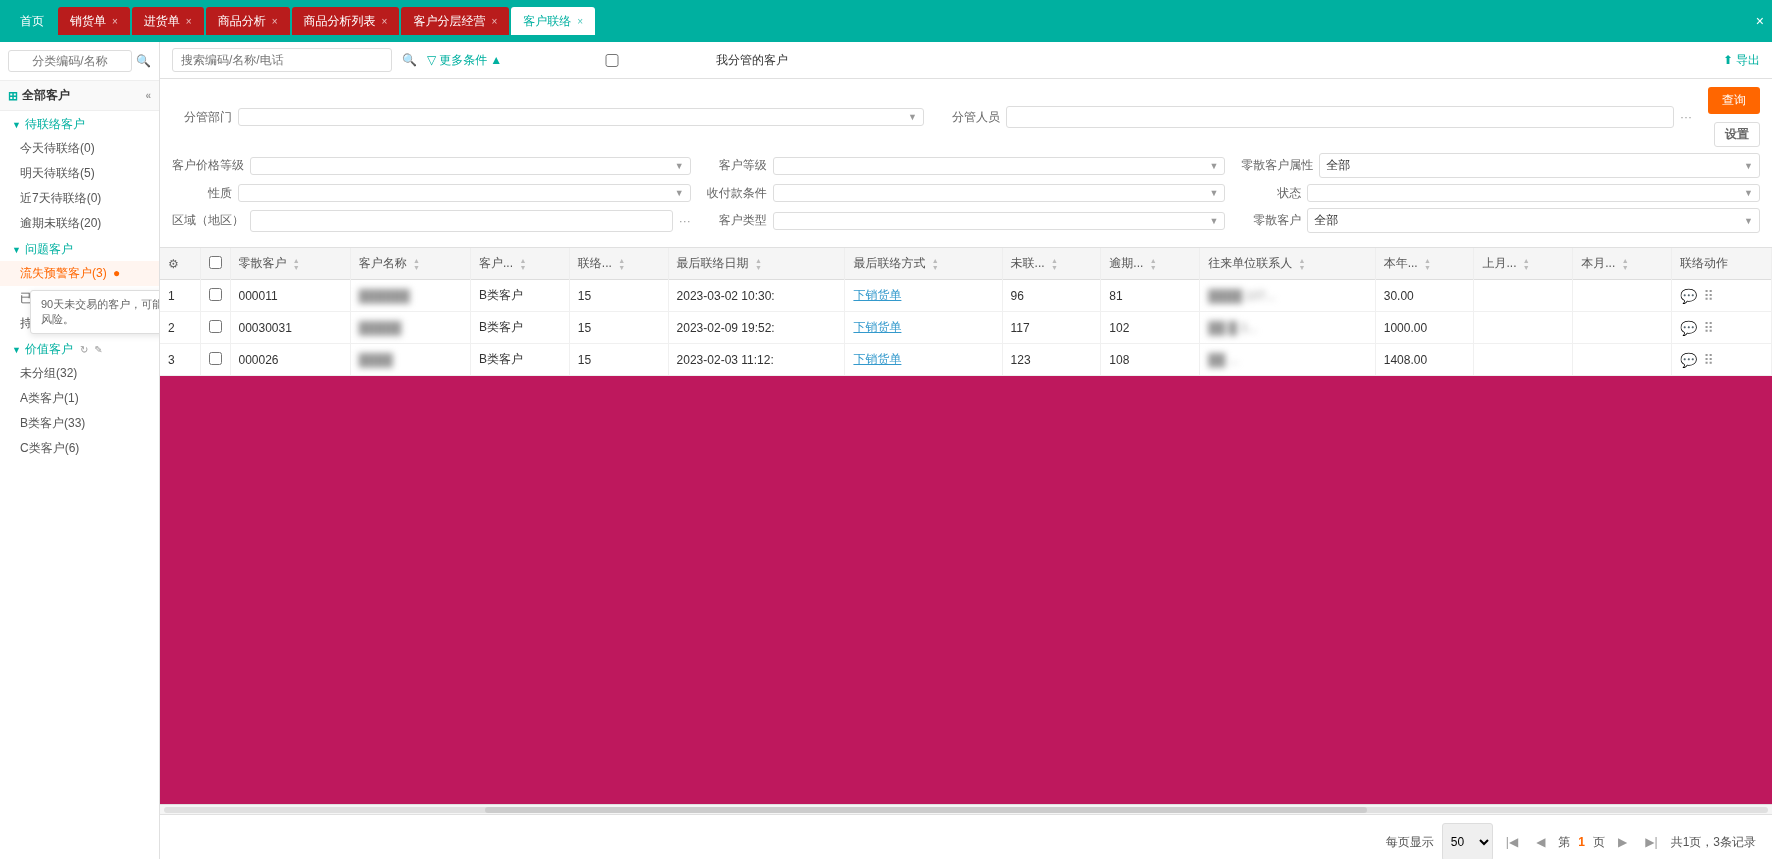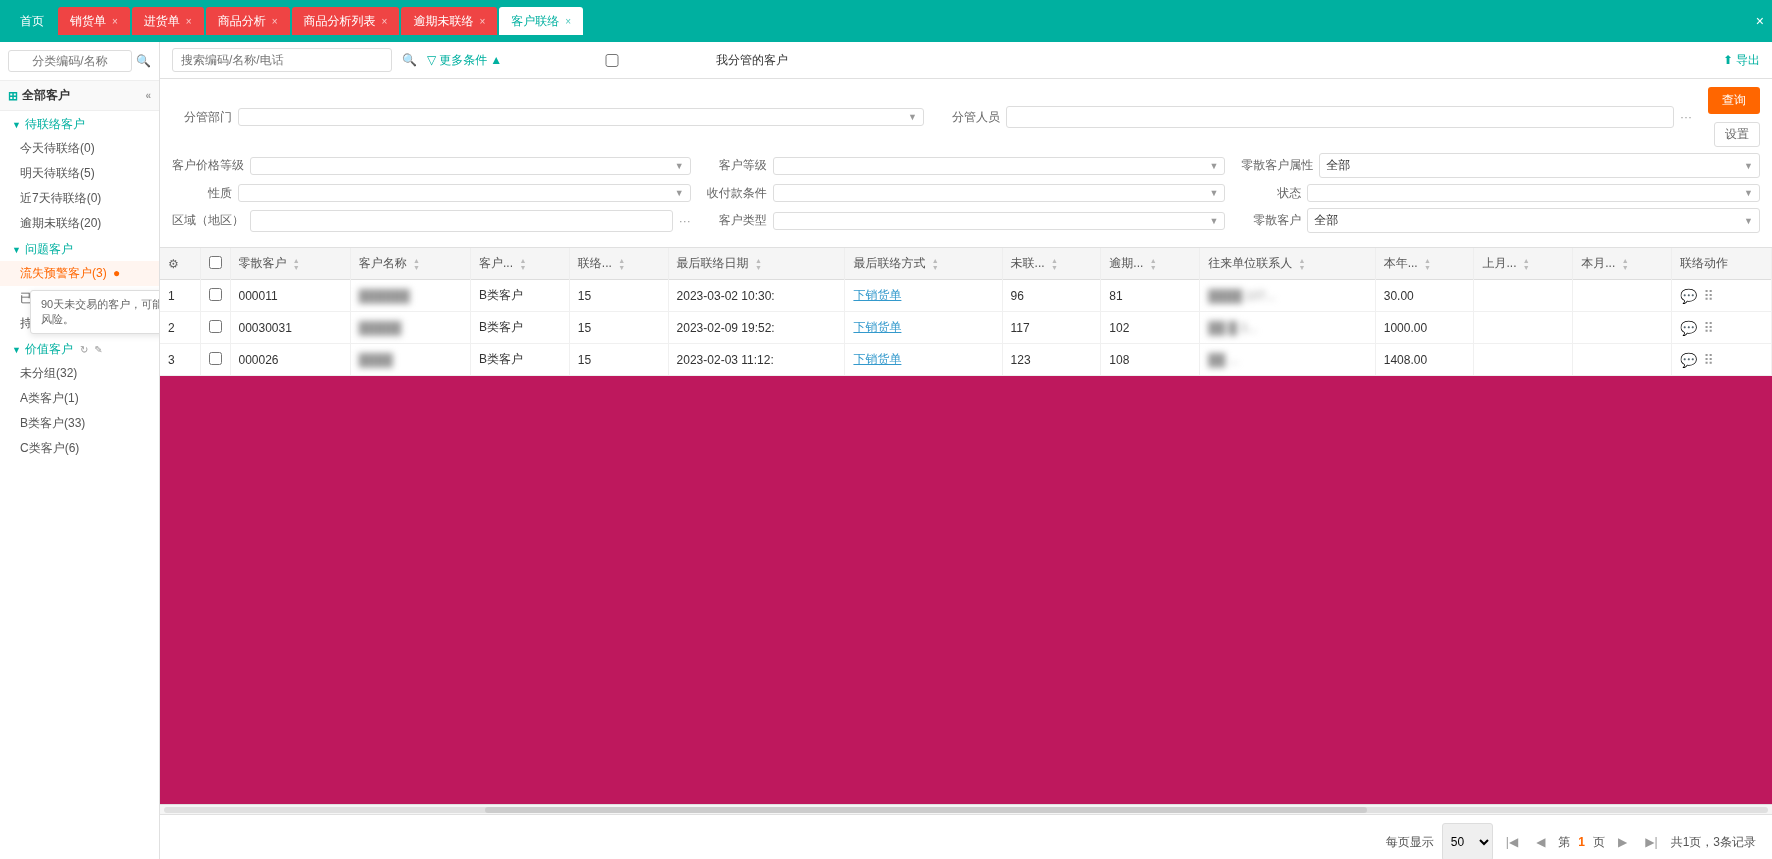--- a/index.html
+++ b/index.html
@@ -8,21 +8,21 @@
     
     .top-nav {
       background: #00b0a0;
       height: 42px;
       display: flex;
       align-items: center;
       padding: 0 8px;
       gap: 2px;
     }
     .nav-tab {
-      background: #ef4444;
+      background: #b91c1c;
       color: #fff;
       padding: 4px 12px;
       border-radius: 3px 3px 0 0;
       cursor: pointer;
       font-size: 12px;
       display: flex;
       align-items: center;
       gap: 6px;
       height: 28px;
     }
@@ -252,20 +252,21 @@
     }
     .settings-btn {
       background: none;
       border: 1px solid #ddd;
       border-radius: 3px;
       padding: 3px 10px;
       cursor: pointer;
       font-size: 12px;
       color: #666;
       margin-top: 4px;
+      font-weight: bold;
     }
     .query-settings-group {
       display: flex;
       flex-direction: column;
       align-items: flex-end;
       gap: 4px;
     }
 
     
     .table-area {
@@ -408,21 +409,21 @@
   </div>
   <div class="nav-tab">
     <span>商品分析</span>
     <span class="close-x">×</span>
   </div>
   <div class="nav-tab">
     <span>商品分析列表</span>
     <span class="close-x">×</span>
   </div>
   <div class="nav-tab">
-    <span>逾期未联络</span>
+    <span>客户分层经营</span>
     <span class="close-x">×</span>
   </div>
   <div class="nav-tab active">
     <span>客户联络</span>
     <span class="close-x">×</span>
   </div>
   <div class="nav-close-btn">×</div>
 </div>
 
 <div class="main-layout">

